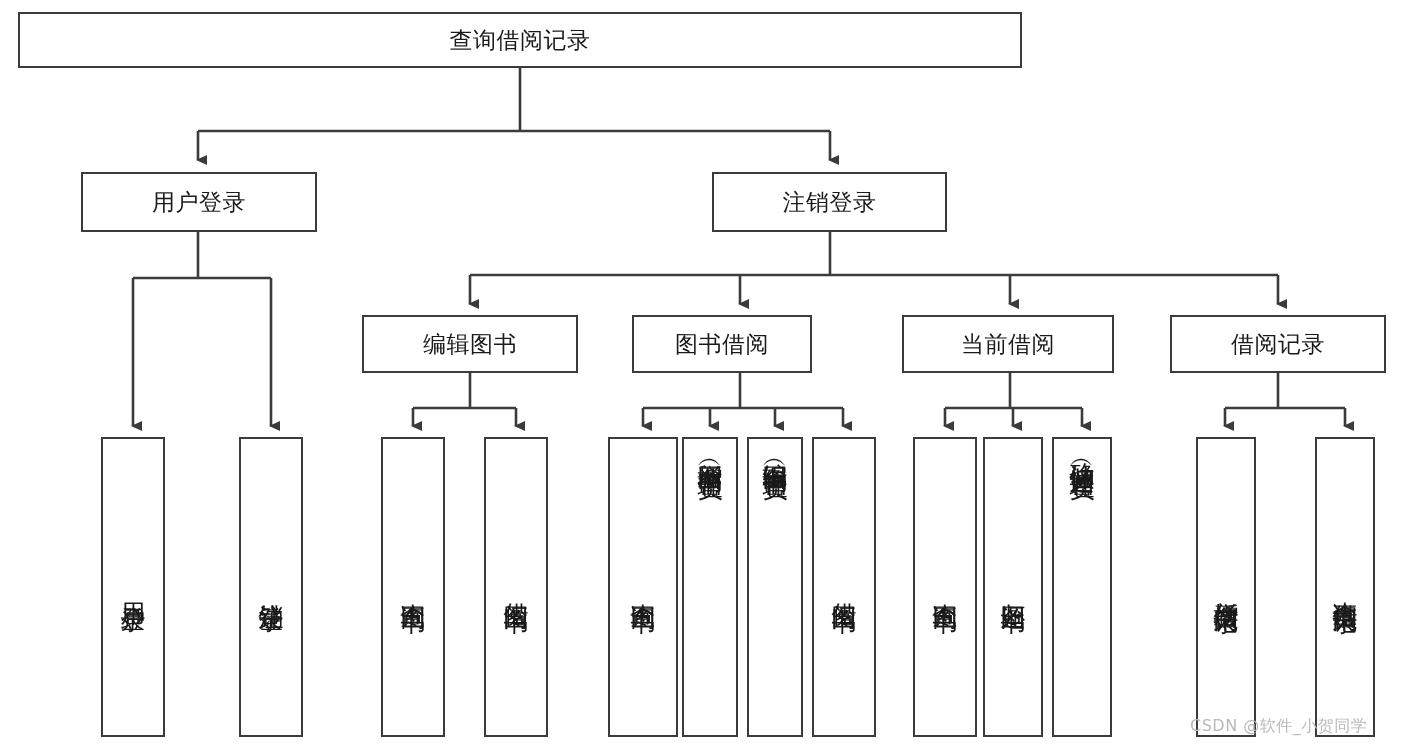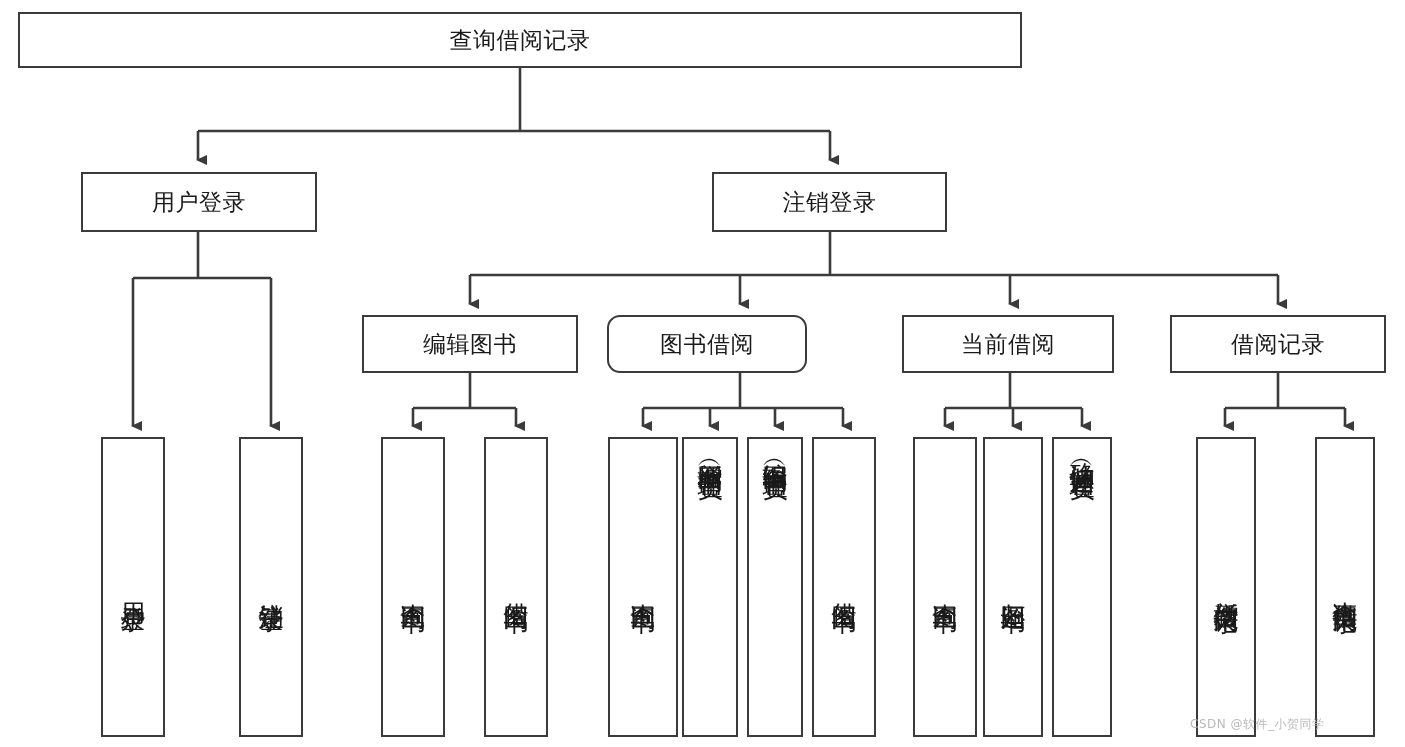--- a/index.html
+++ b/index.html
@@ -59,21 +59,21 @@
   }
   .node.vert.toptext {
     align-items: flex-start;
   }
   .node.vert.toptext .lbl {
     padding-top: 4px;
   }
   .watermark {
     position: absolute;
     color: #b9b9b9;
-    font-size: 12px;
+    font-size: 16px;
     white-space: nowrap;
     letter-spacing: 0.5px;
   }
 </style>
 </head>
 <body>
 
 <div id="canvas">
 
   <svg class="wires" viewBox="0 0 1405 747">
@@ -133,21 +133,21 @@
   <div class="node horiz" style="left:81px; top:172px; width:236px; height:60px;">
     <span class="lbl">用户登录</span>
   </div>
   <div class="node horiz" style="left:712px; top:172px; width:235px; height:60px;">
     <span class="lbl">注销登录</span>
   </div>
 
   <div class="node horiz" style="left:362px; top:315px; width:216px; height:58px;">
     <span class="lbl">编辑图书</span>
   </div>
-  <div class="node horiz" style="left:607px; top:315px; width:200px; height:58px;border-radius:13px;">
+  <div class="node horiz" style="left:632px; top:315px; width:180px; height:58px;">
     <span class="lbl">图书借阅</span>
   </div>
   <div class="node horiz" style="left:902px; top:315px; width:212px; height:58px;">
     <span class="lbl">当前借阅</span>
   </div>
   <div class="node horiz" style="left:1170px; top:315px; width:216px; height:58px;align-items:center;">
     <span class="lbl">借阅记录</span>
   </div>
 
   <div class="node vert" style="left:101px; top:437px; width:64px; height:300px;">

